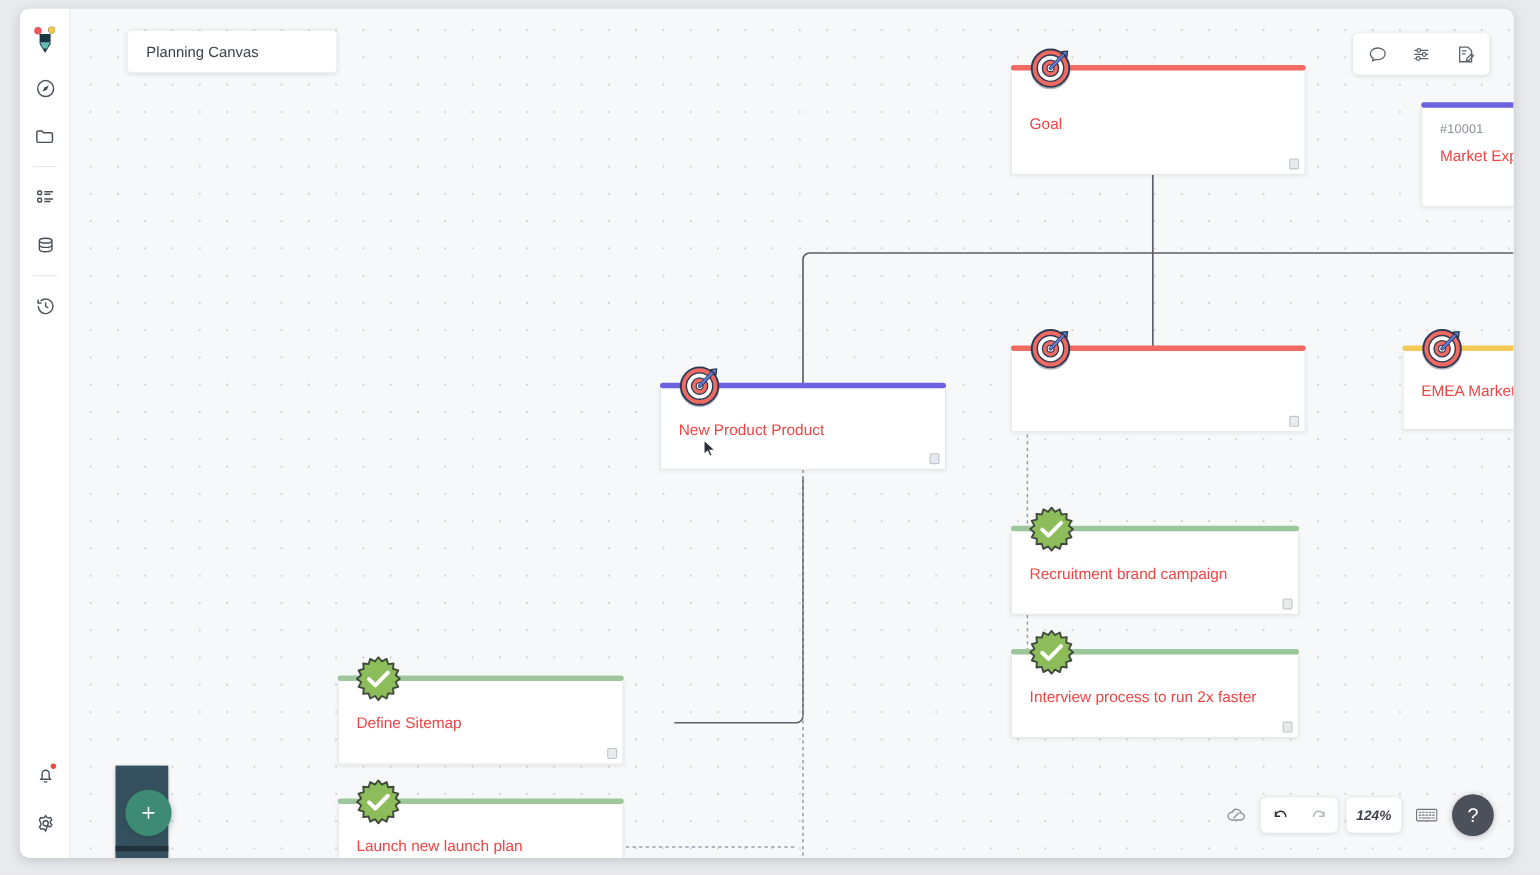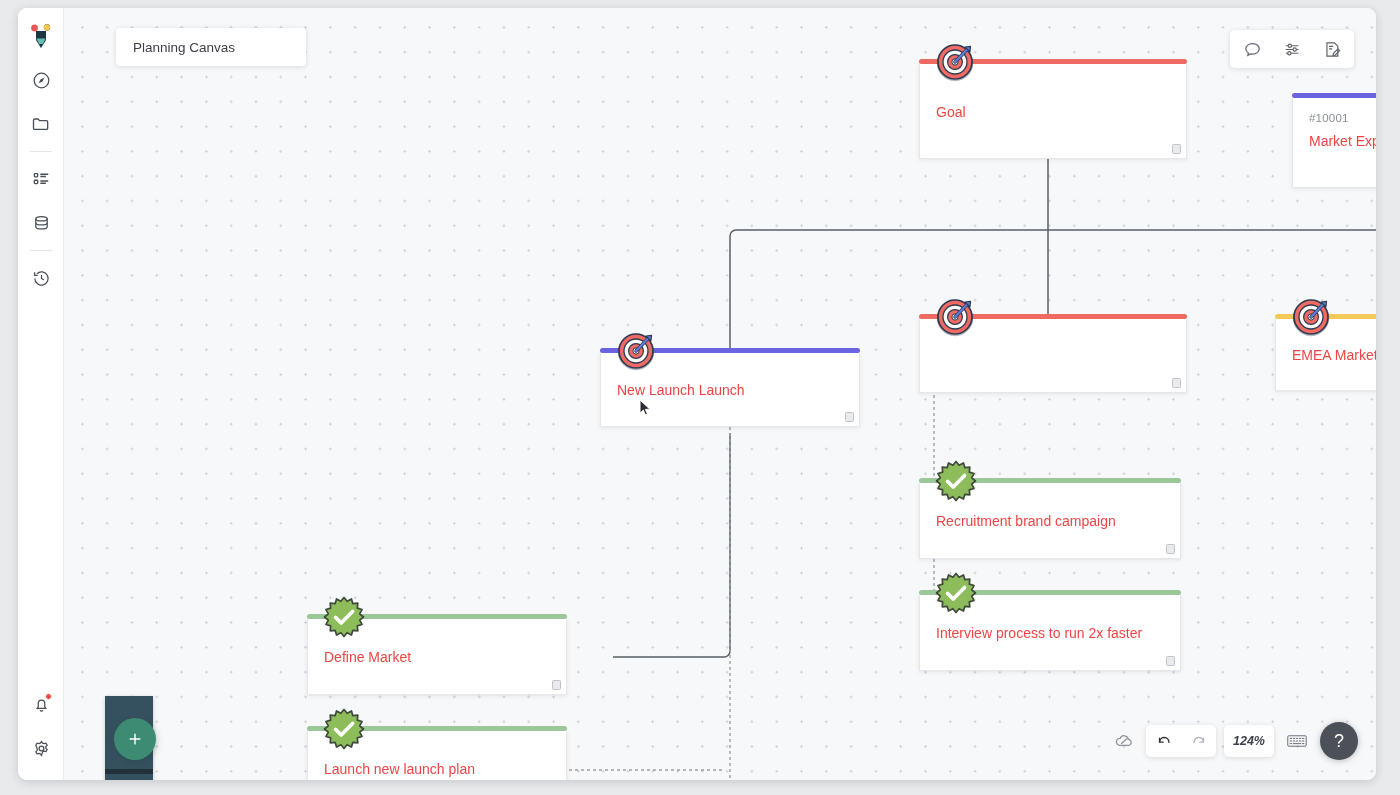--- a/index.html
+++ b/index.html
@@ -356,21 +356,21 @@
     <path d="M31 7 l5.5 -.6 -.6 5.5 z" fill="#5f7fe0" stroke="#2f3a52" stroke-width="1.2" stroke-linejoin="round"></path>
   </svg></div>
         </div>
         <div class="card has-ref" style="left: 1228px; top: 90px; width: 118px; height: 90px;">
           <div class="bar" style="background:#6b63e0"></div>
           <div class="ref">#10001</div>
           <div class="ttl" style="">Market Expa</div>
         </div>
         <div class="card" style="left: 536px; top: 345px; width: 260px; height: 74px;">
           <div class="bar" style="background:#6b63e0"></div>
-          <div class="ttl" style="padding-top:29px;">New Launch Launch</div>
+          <div class="ttl" style="padding-top:29px;">New Product Product</div>
           <div class="handle"></div>
           <div class="badge"><svg viewBox="0 0 44 44" width="44" height="44">
     <circle cx="21" cy="23" r="17.4" fill="#fff" stroke="#2f3a52" stroke-width="1.6" opacity=".35"></circle>
     <circle cx="21" cy="22" r="17" fill="#ef6a63" stroke="#2f3a52" stroke-width="1.7"></circle>
     <circle cx="21" cy="22" r="12" fill="#fdfdfd" stroke="#2f3a52" stroke-width="1.3"></circle>
     <circle cx="21" cy="22" r="7.4" fill="#ef6a63" stroke="#2f3a52" stroke-width="1.2"></circle>
     <circle cx="21" cy="22" r="3.1" fill="#fdfdfd" stroke="#2f3a52" stroke-width="1"></circle>
     <path d="M21 22 L33 9.5" stroke="#2f3a52" stroke-width="3.4" stroke-linecap="round"></path>
     <path d="M21 22 L33 9.5" stroke="#5f7fe0" stroke-width="2" stroke-linecap="round"></path>
     <path d="M31 7 l5.5 -.6 -.6 5.5 z" fill="#5f7fe0" stroke="#2f3a52" stroke-width="1.2" stroke-linejoin="round"></path>
@@ -417,21 +417,21 @@
           <div class="bar" style="background:#9cc79a"></div>
           <div class="ttl" style="padding-top:30px;">Interview process to run 2x faster</div>
           <div class="handle"></div>
           <div class="badge"><svg viewBox="0 0 44 44" width="44" height="44">
     <polygon points="22.00,2.50 25.12,6.31 29.46,3.98 30.89,8.70 35.79,8.21 35.30,13.11 40.02,14.54 37.69,18.88 41.50,22.00 37.69,25.12 40.02,29.46 35.30,30.89 35.79,35.79 30.89,35.30 29.46,40.02 25.12,37.69 22.00,41.50 18.88,37.69 14.54,40.02 13.11,35.30 8.21,35.79 8.70,30.89 3.98,29.46 6.31,25.12 2.50,22.00 6.31,18.88 3.98,14.54 8.70,13.11 8.21,8.21 13.11,8.70 14.54,3.98 18.88,6.31" fill="#8dbd5a" stroke="#3f4a3c" stroke-width="1.7" stroke-linejoin="round"></polygon>
     <path d="M13.5 22.4 L19.2 28 L30.6 16.4" fill="none" stroke="#ffffff" stroke-width="3.6" stroke-linecap="round" stroke-linejoin="round"></path>
   </svg></div>
         </div>
         <div class="card" style="left: 243px; top: 611px; width: 260px; height: 76px;">
           <div class="bar" style="background:#9cc79a"></div>
-          <div class="ttl" style="padding-top:30px;">Define Market</div>
+          <div class="ttl" style="padding-top:30px;">Define Sitemap</div>
           <div class="handle"></div>
           <div class="badge"><svg viewBox="0 0 44 44" width="44" height="44">
     <polygon points="22.00,2.50 25.12,6.31 29.46,3.98 30.89,8.70 35.79,8.21 35.30,13.11 40.02,14.54 37.69,18.88 41.50,22.00 37.69,25.12 40.02,29.46 35.30,30.89 35.79,35.79 30.89,35.30 29.46,40.02 25.12,37.69 22.00,41.50 18.88,37.69 14.54,40.02 13.11,35.30 8.21,35.79 8.70,30.89 3.98,29.46 6.31,25.12 2.50,22.00 6.31,18.88 3.98,14.54 8.70,13.11 8.21,8.21 13.11,8.70 14.54,3.98 18.88,6.31" fill="#8dbd5a" stroke="#3f4a3c" stroke-width="1.7" stroke-linejoin="round"></polygon>
     <path d="M13.5 22.4 L19.2 28 L30.6 16.4" fill="none" stroke="#ffffff" stroke-width="3.6" stroke-linecap="round" stroke-linejoin="round"></path>
   </svg></div>
         </div>
         <div class="card" style="left: 243px; top: 723px; width: 260px; height: 76px;">
           <div class="bar" style="background:#9cc79a"></div>
           <div class="ttl" style="padding-top:30px;">Launch new launch plan</div>
           <div class="badge"><svg viewBox="0 0 44 44" width="44" height="44">

